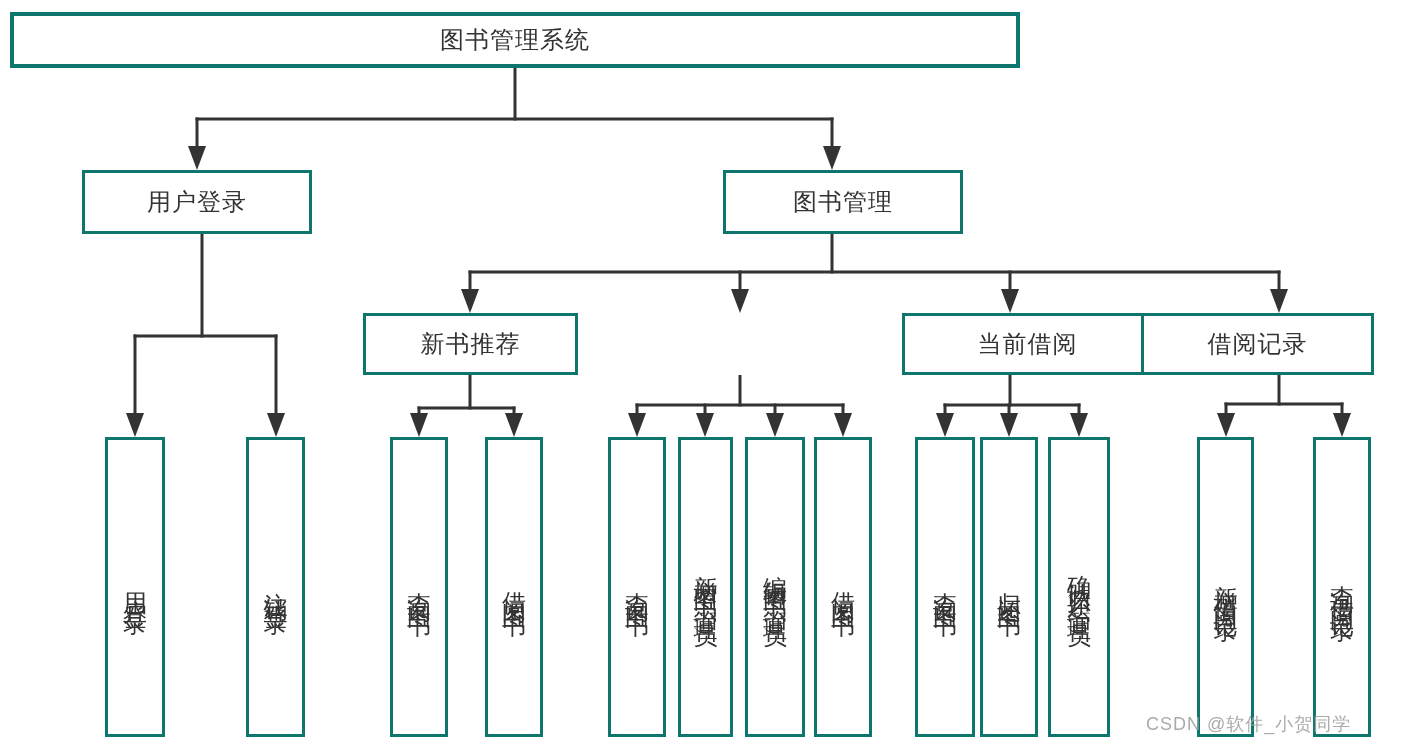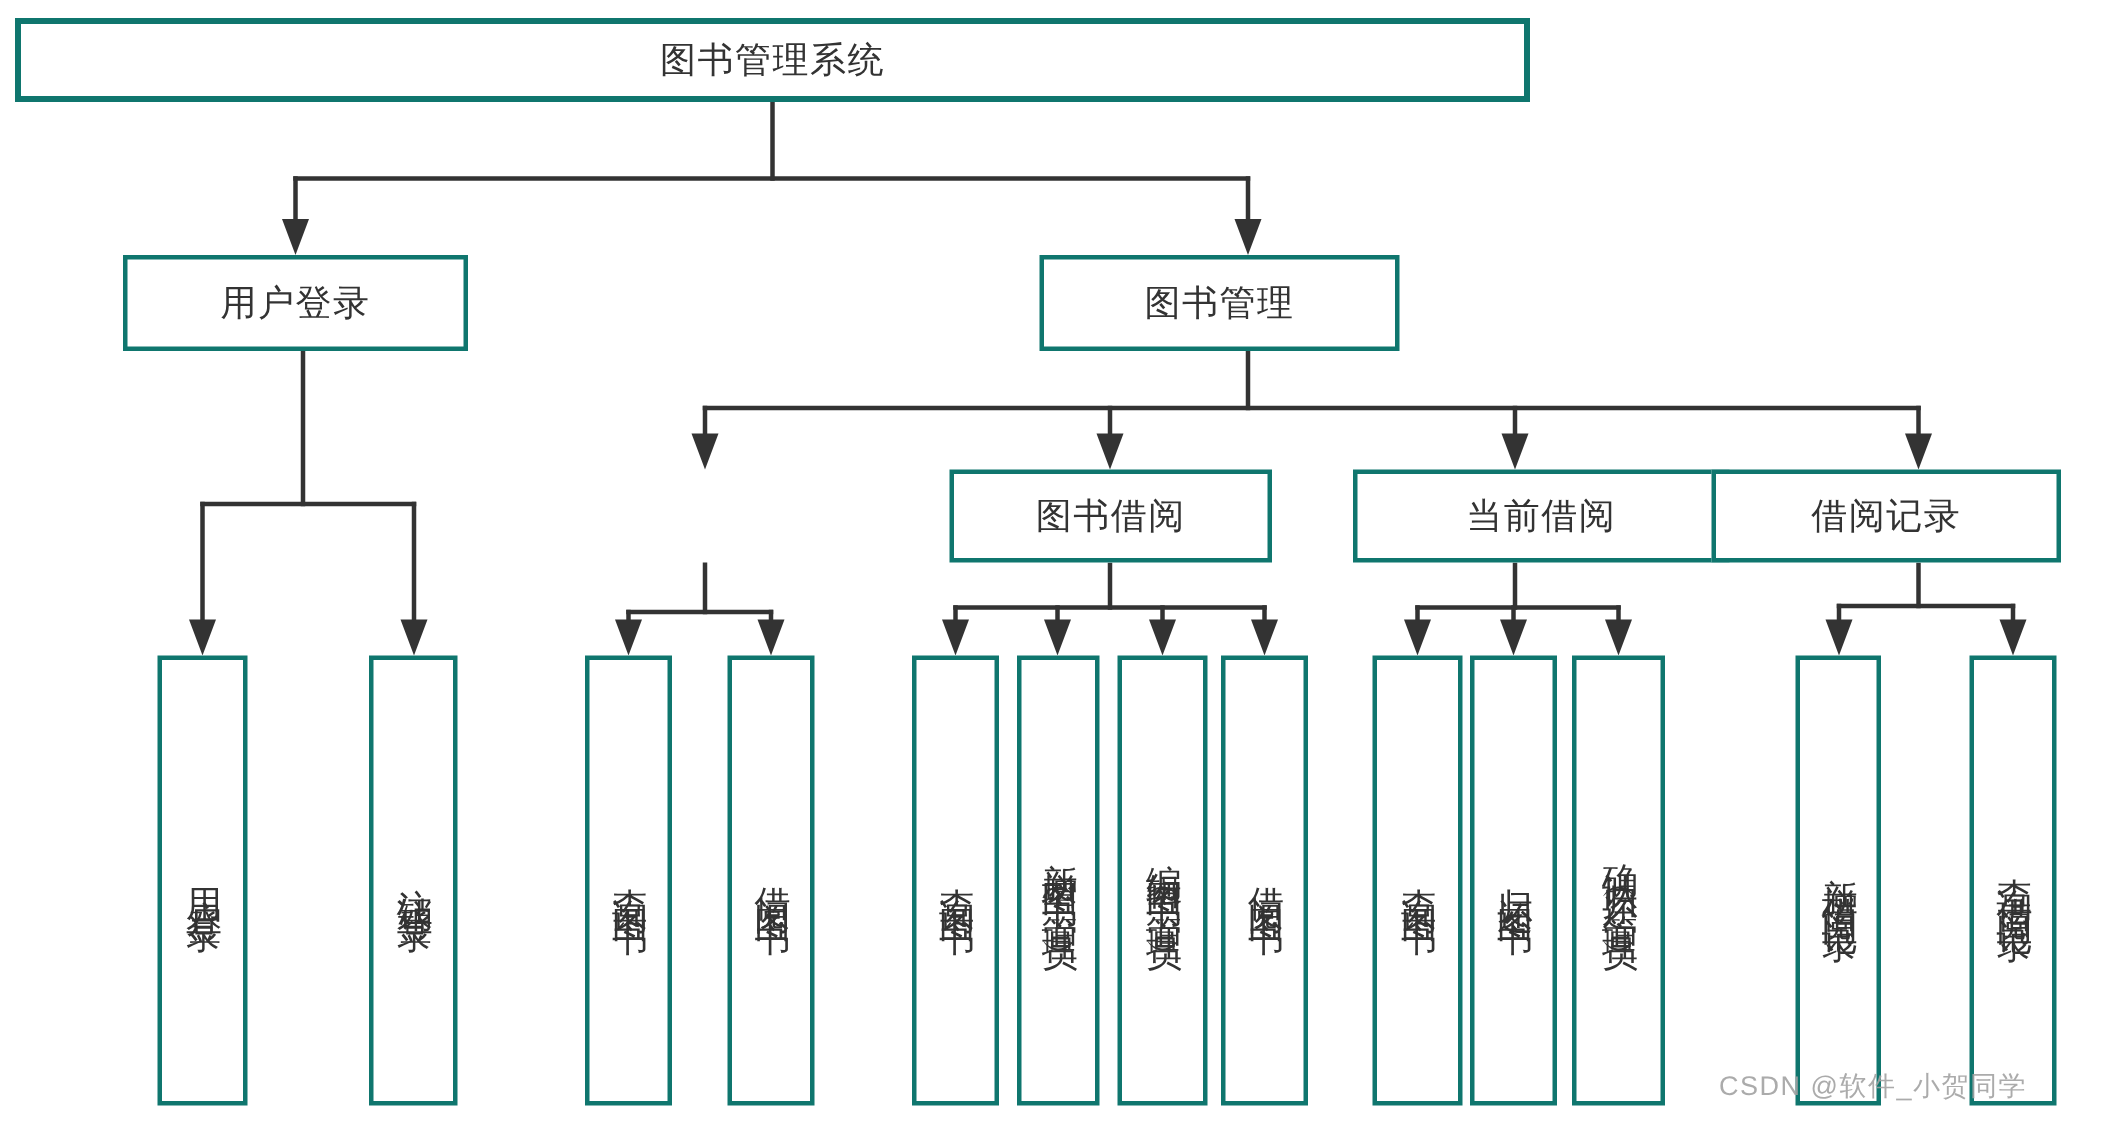--- a/index.html
+++ b/index.html
@@ -24,21 +24,21 @@
     display: flex;
     align-items: center;
     justify-content: center;
     color: #333333;
     font-size: 24px;
     letter-spacing: 1px;
   }
   #root-box { left: 10px; top: 12px; width: 1010px; height: 56px; border-width: 4px; }
   .lvl2 { top: 170px; height: 64px; }
   #n-login { left: 82px;  width: 230px; }
-  #n-mgmt  { left: 693px; width: 240px; }
+  #n-mgmt  { left: 723px; width: 240px; }
   .lvl3 { top: 313px; height: 62px; }
   #n-recommend { left: 363px;  width: 215px; }
   #n-borrow    { left: 633px;  width: 215px; }
   #n-current   { left: 902px;  width: 251px; }
   #n-records   { left: 1141px; width: 233px; }
   .leaf { top: 437px; height: 300px; }
   .leaf span {
     writing-mode: vertical-rl;
     letter-spacing: 7px;
     line-height: 1;
@@ -154,22 +154,22 @@
     <span>图书管理系统</span>
   </div>
 
   <div class="box lvl2" id="n-login">
     <span>用户登录</span>
   </div>
   <div class="box lvl2" id="n-mgmt">
     <span>图书管理</span>
   </div>
 
-  <div class="box lvl3" id="n-borrow">
-    <span>图书借阅</span>
+  <div class="box lvl3" id="n-recommend">
+    <span>新书推荐</span>
   </div>
   <div class="box lvl3" id="n-current">
     <span>当前借阅</span>
   </div>
   <div class="box lvl3" id="n-records">
     <span>借阅记录</span>
   </div>
 
   <div class="box leaf" id="l-login-1">
     <span>用户登录</span>

